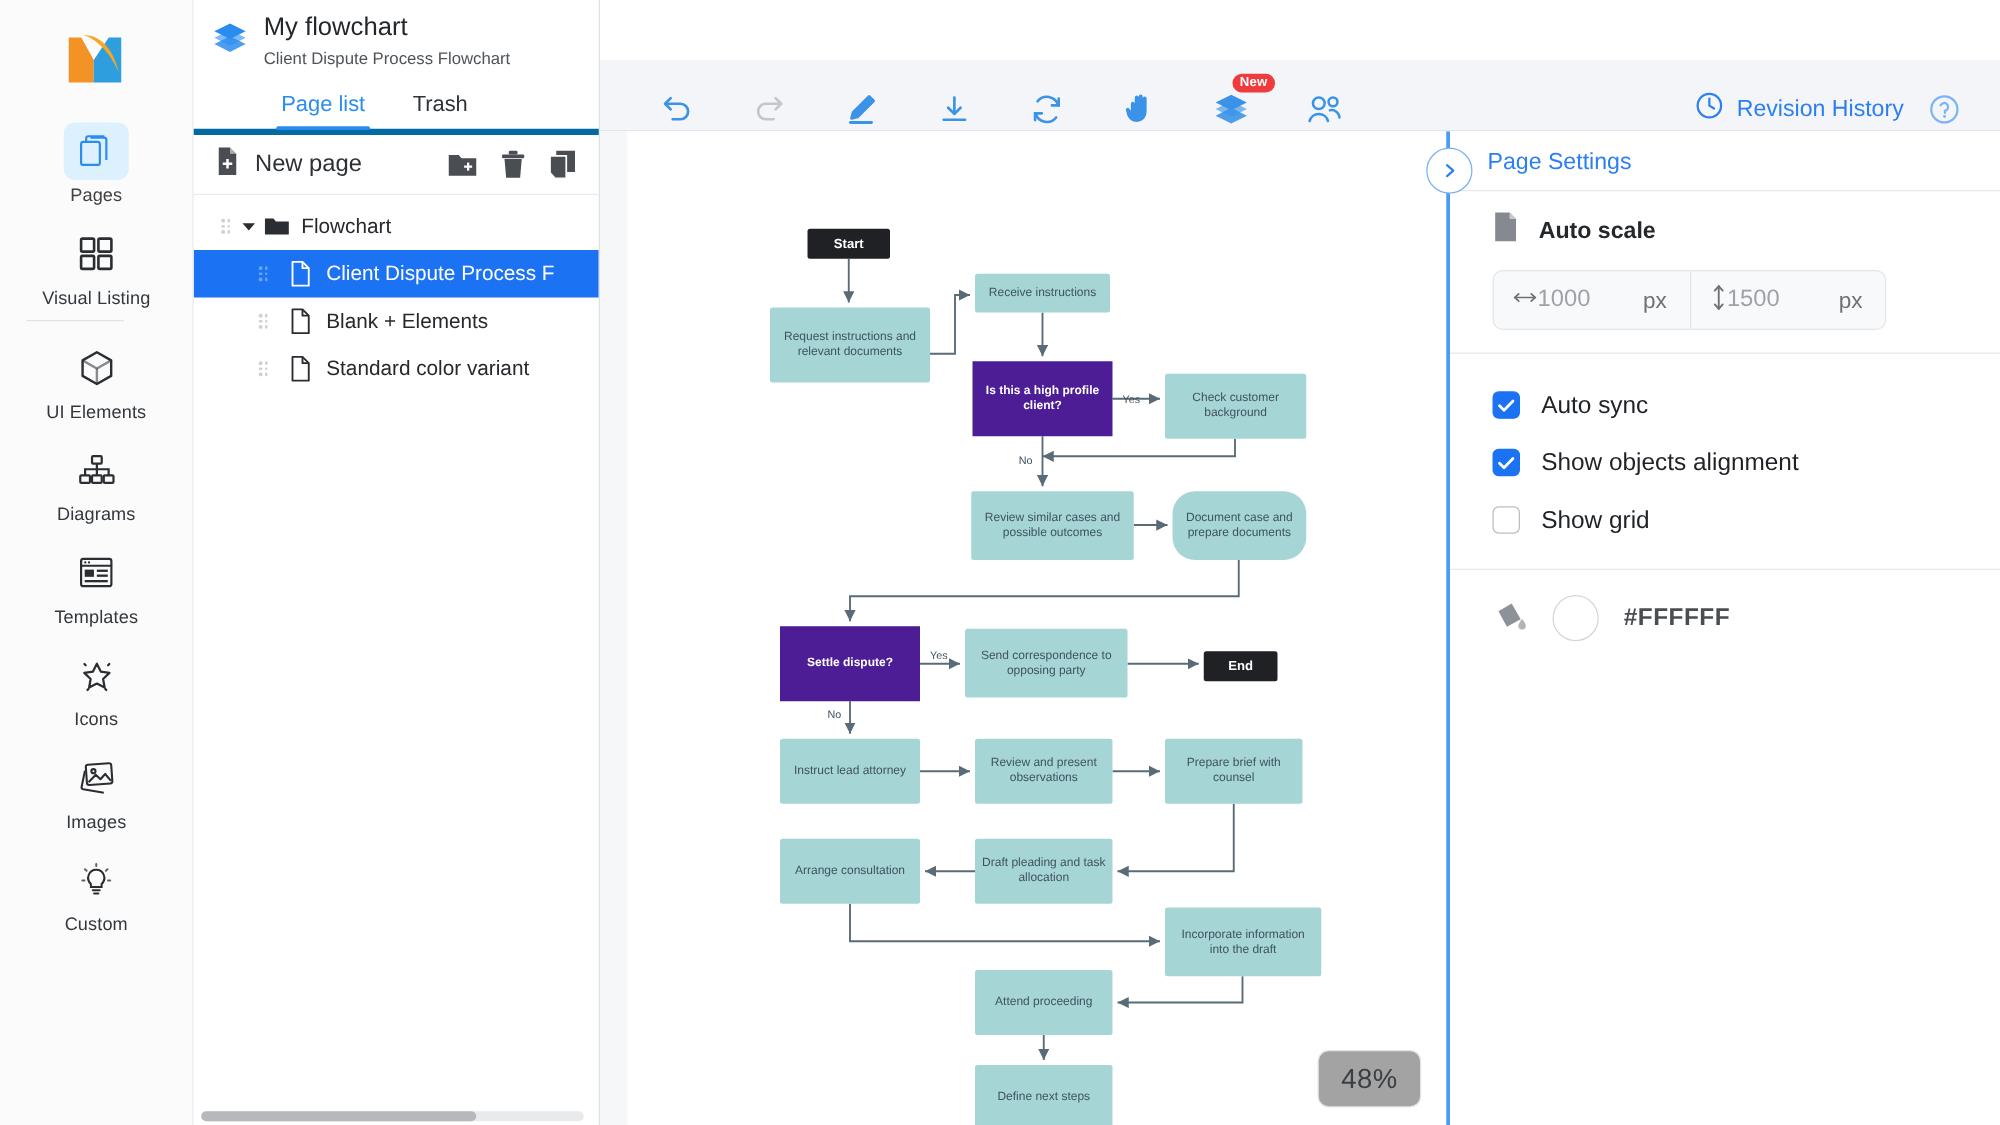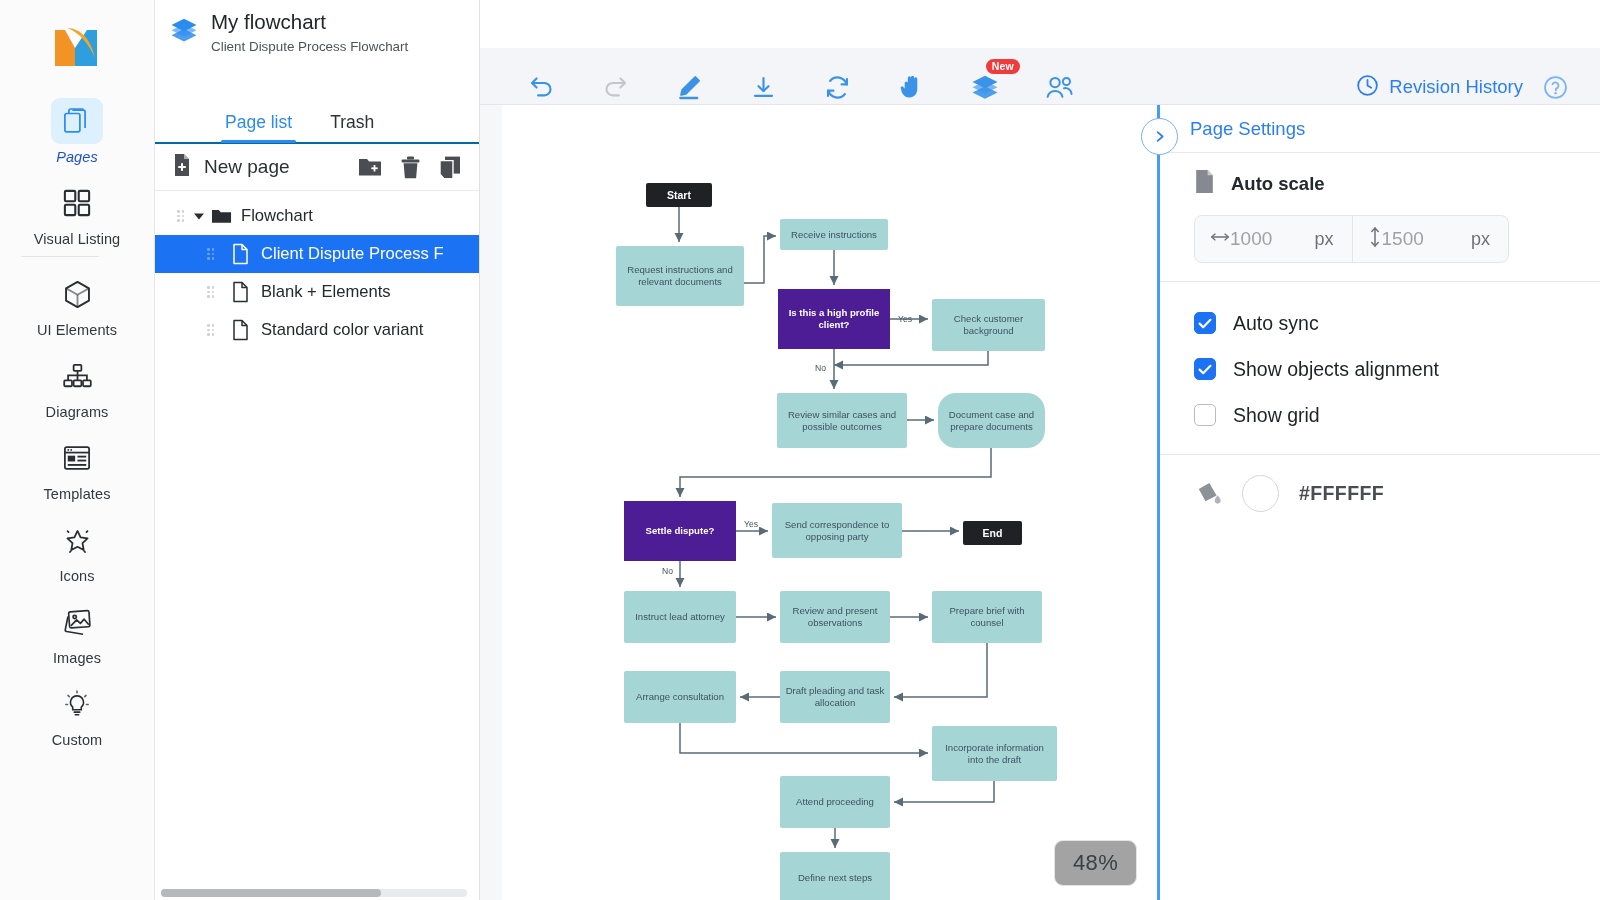--- a/index.html
+++ b/index.html
@@ -25,35 +25,35 @@
     width: 112px; display: flex; flex-direction: column;
     align-items: center; justify-content: center;
     padding: 6px 0 2px 0; margin-bottom: 7px; cursor: pointer;
   }
   .rail-ico {
     width: 52px; height: 46px; display: flex; align-items: center; justify-content: center;
     border-radius: 9px;
   }
   .rail-item.active .rail-ico { background: #ddf0fd; }
   .rail-label { font-size: 14.5px; color: #33383d; margin-top: 5px; letter-spacing: .1px; }
-  .rail-item.active .rail-label { color: #1d4ed8; font-style: italic; }
+  .rail-item.active .rail-label { color: #404040; }
   .rail-sep { width: 78px; height: 1px; background: #e3e4e7; margin: 2px 0 8px 0; }
 
   
   .pagepanel {
     width: 325px; height: 900px; background: #ffffff;
     border-right: 1px solid #dfe1e5;
     display: flex; flex-direction: column; position: relative;
     flex: 0 0 325px;
   }
   .pp-head { display: flex; align-items: flex-start; padding: 9px 0 11px 14px; gap: 12px; }
   .pp-head-ico { margin-top: 6px; flex: 0 0 auto; }
   .pp-title { font-size: 20.5px; color: #23262a; line-height: 26px; font-weight: 400; }
   .pp-sub { font-size: 13.4px; color: #4e5358; margin-top: 3px; line-height: 17px; }
-  .pp-tabs { display: flex; gap: 34px; padding: 0 0 0 68px; border-bottom: 2px solid #0369a1; margin-top: 39px; }
+  .pp-tabs { display: flex; gap: 34px; padding: 0 0 0 68px; border-bottom: 5px solid #0369a1; }
   .pp-tab {
     font-size: 17.5px; color: #2f3337; padding: 7px 2px 9px 2px;
     cursor: pointer; position: relative;
   }
   .pp-tab.active { color: #2b8cf0; font-weight: 500; }
   .pp-tab.active::after {
     content: ""; position: absolute; left: -2px; right: -2px; bottom: -1px;
     height: 3px; background: #2b8cf0; border-radius: 2px;
   }
   .pp-actions {

